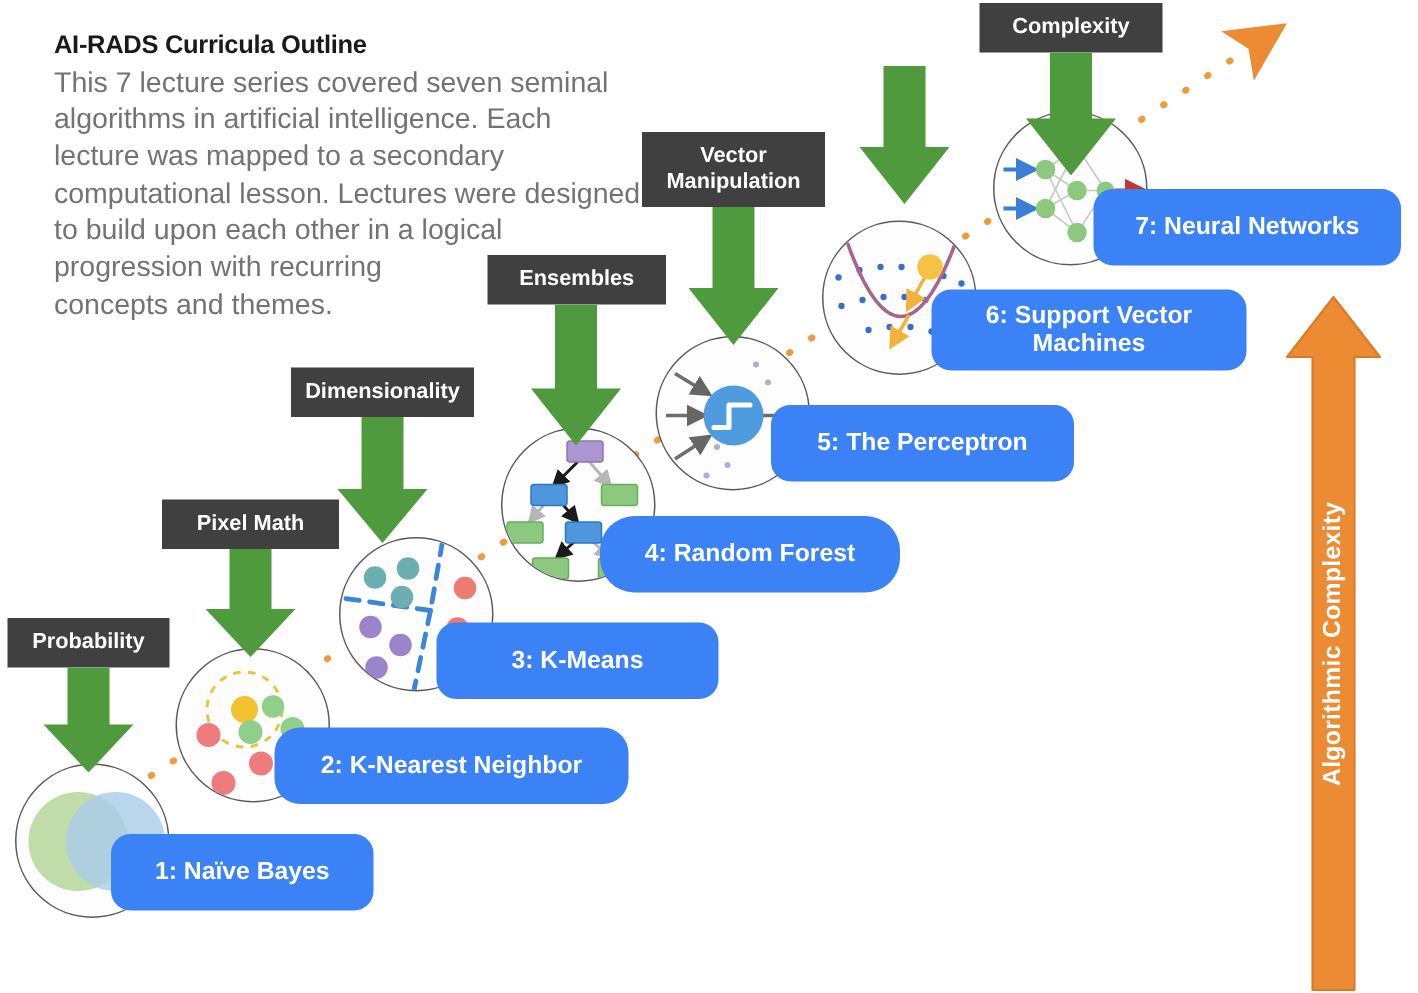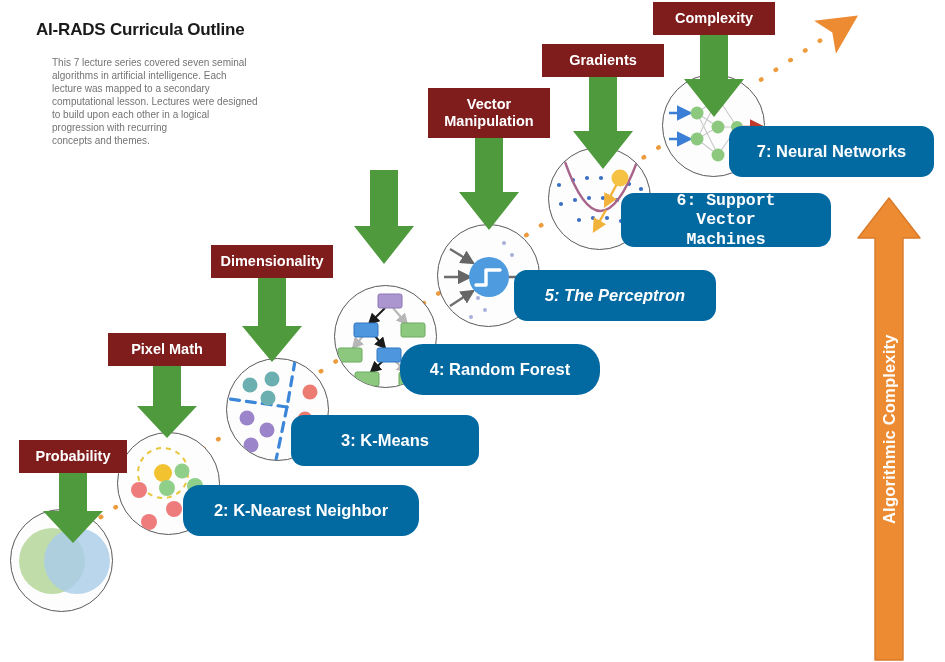--- a/index.html
+++ b/index.html
@@ -33,52 +33,52 @@
   }
   #page-title {
     font-size: 17px;
     font-weight: bold;
     color: #1a1a1a;
     letter-spacing: -0.2px;
     margin: 16px 0 4px 0;
     line-height: 1.15;
   }
   #page-desc {
-    font-size: 10px;
+    font-size: 19px;
     color: #737373;
     line-height: 1.30;
-    margin: 16px;
+    margin: 0;
     white-space: pre-line;
   }
 
   
   .lecture-pill {
     position: absolute;
-    background: #0369a1;
+    background: #3b82f6;
     color: #ffffff;
     border-radius: 13px;
     font-size: 16.5px;
     font-weight: bold;
     display: flex;
     align-items: center;
     justify-content: center;
     text-align: center;
     box-sizing: border-box;
     padding: 4px 22px;
     line-height: 1.18;
     z-index: 5;
   }
 
   
   .concept {
     position: absolute;
     z-index: 6;
   }
   .concept-box {
-    background: #7f1d1d;
+    background: #404040;
     color: #ffffff;
     font-size: 14.5px;
     font-weight: bold;
     text-align: center;
     display: flex;
     align-items: center;
     justify-content: center;
     line-height: 1.15;
     box-sizing: border-box;
     padding: 3px 8px;
@@ -167,20 +167,21 @@
   </svg>
   <div id="complexity-label">Algorithmic Complexity</div>
 
   <div class="viz" style="left:10px; top:509px; width:103px; height:103px;">
     <svg viewBox="0 0 103 103" width="103" height="103" xmlns="http://www.w3.org/2000/svg">
       <circle cx="41" cy="51" r="33" fill="#B9D9A0" fill-opacity="0.9" stroke="none"></circle>
       <circle cx="66" cy="51" r="33" fill="#A9CDE9" fill-opacity="0.82" stroke="none"></circle>
     </svg>
   </div>
   <div class="venn-label" style="left:31px; top:543px;">P(A|B)</div>
+  <div class="lecture-pill" style="left:74px; top:556px; width:175px; height:51px;">1: Naïve Bayes</div>
 
   <div class="viz" style="left:117px; top:432px; width:103px; height:103px;">
     <svg viewBox="0 0 103 103" width="103" height="103" xmlns="http://www.w3.org/2000/svg">
       <circle cx="45" cy="40" r="25" fill="none" stroke="#E8C63C" stroke-width="2" stroke-dasharray="5 5"></circle>
       <circle cx="45" cy="40" r="9" fill="#F2C230"></circle>
       <circle cx="64" cy="38" r="7.5" fill="#8FCF8A"></circle>
       <circle cx="49" cy="55" r="8" fill="#8FCF8A"></circle>
       <circle cx="77" cy="53" r="8" fill="#8FCF8A"></circle>
       <circle cx="21" cy="57" r="8" fill="#EF7C7C"></circle>
       <circle cx="56" cy="76" r="8" fill="#EF7C7C"></circle>
@@ -256,21 +257,21 @@
         <circle cx="74" cy="30" r="2"></circle>
         <circle cx="61" cy="38" r="2"></circle>
         <circle cx="40" cy="73" r="2"></circle>
         <circle cx="47" cy="85" r="2"></circle>
         <circle cx="33" cy="92" r="2"></circle>
       </g>
       <circle cx="51" cy="52" r="20" fill="#4E9BE0"></circle>
       <path d="M38,60 L48,60 L48,45 L62,45" fill="none" stroke="#ffffff" stroke-width="3.4" stroke-linecap="round" stroke-linejoin="round"></path>
     </svg>
   </div>
-  <div class="lecture-pill" style="left:514px; top:270px; width:202px; height:51px;font-style:italic;">5: The Perceptron</div>
+  <div class="lecture-pill" style="left:514px; top:270px; width:202px; height:51px;">5: The Perceptron</div>
 
   <div class="viz" style="left:548px; top:147px; width:103px; height:103px;">
     <svg viewBox="0 0 103 103" width="103" height="103" xmlns="http://www.w3.org/2000/svg">
       <defs>
         <marker id="ga" markerWidth="6" markerHeight="6" refX="5" refY="3" orient="auto" markerUnits="strokeWidth">
           <path d="M0,0 L6,3 L0,6 Z" fill="#F2B33C"></path>
         </marker>
       </defs>
       <g fill="#3C6FC4">
         <circle cx="10" cy="37" r="2.1"></circle>
@@ -294,21 +295,21 @@
         <circle cx="86" cy="78" r="2.1"></circle>
       </g>
       <path d="M16,14 Q51,112 88,14" fill="none" stroke="#A8658B" stroke-width="2.4"></path>
       <g fill="none" stroke="#F2B33C" stroke-width="2.4" marker-end="url(#ga)">
         <path d="M69,34 L56,58"></path>
         <path d="M57,62 L45,83"></path>
       </g>
       <circle cx="71" cy="30" r="8.5" fill="#F5C243"></circle>
     </svg>
   </div>
-  <div class="lecture-pill" style="left:621px; top:193px; width:210px; height:54px; white-space:pre-line;font-family:Liberation Mono, monospace;">6: Support Vector
+  <div class="lecture-pill" style="left:621px; top:193px; width:210px; height:54px; white-space:pre-line;">6: Support Vector
 Machines</div>
 
   <div class="viz" style="left:662px; top:74px; width:103px; height:103px;">
     <svg viewBox="0 0 103 103" width="103" height="103" xmlns="http://www.w3.org/2000/svg">
       <defs>
         <marker id="nin" markerWidth="6" markerHeight="6" refX="5" refY="3" orient="auto" markerUnits="strokeWidth">
           <path d="M0,0 L6,3 L0,6 Z" fill="#3A7FD5"></path>
         </marker>
         <marker id="nout" markerWidth="6" markerHeight="6" refX="5" refY="3" orient="auto" markerUnits="strokeWidth">
           <path d="M0,0 L6,3 L0,6 Z" fill="#C0392B"></path>
@@ -335,67 +336,67 @@
         <circle cx="34" cy="64" r="6.5"></circle>
         <circle cx="55" cy="23" r="6.5"></circle>
         <circle cx="55" cy="52" r="6.5"></circle>
         <circle cx="55" cy="80" r="6.5"></circle>
         <circle cx="74" cy="52" r="6"></circle>
       </g>
     </svg>
   </div>
   <div class="lecture-pill" style="left:729px; top:126px; width:205px; height:51px;">7: Neural Networks</div>
 
-  <div class="concept" style="left:19px; top:412px; width:108px;margin-top:28px;">
+  <div class="concept" style="left:5px; top:412px; width:108px;">
     <div class="concept-box" style="height:33px;">Probability</div>
     <div class="concept-stem">
       <svg viewBox="0 0 108 70" width="108" height="70" xmlns="http://www.w3.org/2000/svg">
         <path d="M40,0 L68,0 L68,38 L84,38 L54,70 L24,38 L40,38 Z" fill="#4F9A3D"></path>
       </svg>
     </div>
   </div>
 
   <div class="concept" style="left:108px; top:333px; width:118px;">
     <div class="concept-box" style="height:33px;">Pixel Math</div>
     <div class="concept-stem">
       <svg viewBox="0 0 118 72" width="118" height="72" xmlns="http://www.w3.org/2000/svg">
         <path d="M45,0 L73,0 L73,40 L89,40 L59,72 L29,40 L45,40 Z" fill="#4F9A3D"></path>
       </svg>
     </div>
   </div>
 
-  <div class="concept" style="left:211px; top:245px; width:122px;">
+  <div class="concept" style="left:194px; top:245px; width:122px;">
     <div class="concept-box" style="height:33px;">Dimensionality</div>
     <div class="concept-stem">
       <svg viewBox="0 0 122 84" width="122" height="84" xmlns="http://www.w3.org/2000/svg">
         <path d="M47,0 L75,0 L75,48 L91,48 L61,84 L31,48 L47,48 Z" fill="#4F9A3D"></path>
       </svg>
     </div>
   </div>
 
   <div class="concept" style="left:325px; top:170px; width:119px;">
+    <div class="concept-box" style="height:33px;">Ensembles</div>
     <div class="concept-stem">
       <svg viewBox="0 0 119 94" width="119" height="94" xmlns="http://www.w3.org/2000/svg">
         <path d="M45,0 L73,0 L73,56 L89,56 L59,94 L29,56 L45,56 Z" fill="#4F9A3D"></path>
       </svg>
     </div>
   </div>
 
   <div class="concept" style="left:428px; top:88px; width:122px;">
     <div class="concept-box" style="height:50px; white-space:pre-line;">Vector
 Manipulation</div>
     <div class="concept-stem">
       <svg viewBox="0 0 122 92" width="122" height="92" xmlns="http://www.w3.org/2000/svg">
         <path d="M47,0 L75,0 L75,54 L91,54 L61,92 L31,54 L47,54 Z" fill="#4F9A3D"></path>
       </svg>
     </div>
   </div>
 
   <div class="concept" style="left:542px; top:44px; width:122px;">
-    <div class="concept-box" style="height:33px;">Gradients</div>
     <div class="concept-stem">
       <svg viewBox="0 0 122 92" width="122" height="92" xmlns="http://www.w3.org/2000/svg">
         <path d="M47,0 L75,0 L75,54 L91,54 L61,92 L31,54 L47,54 Z" fill="#4F9A3D"></path>
       </svg>
     </div>
   </div>
 
   <div class="concept" style="left:653px; top:2px; width:122px;">
     <div class="concept-box" style="height:33px;">Complexity</div>
     <div class="concept-stem">

